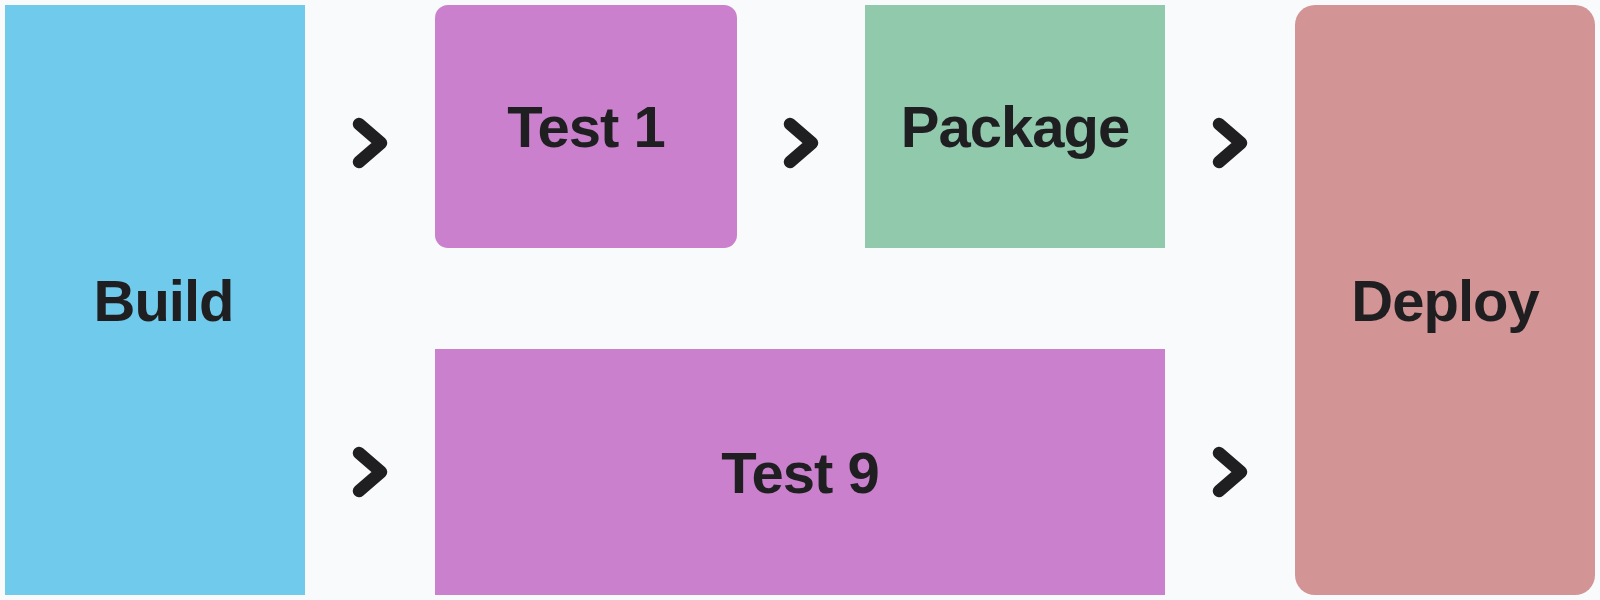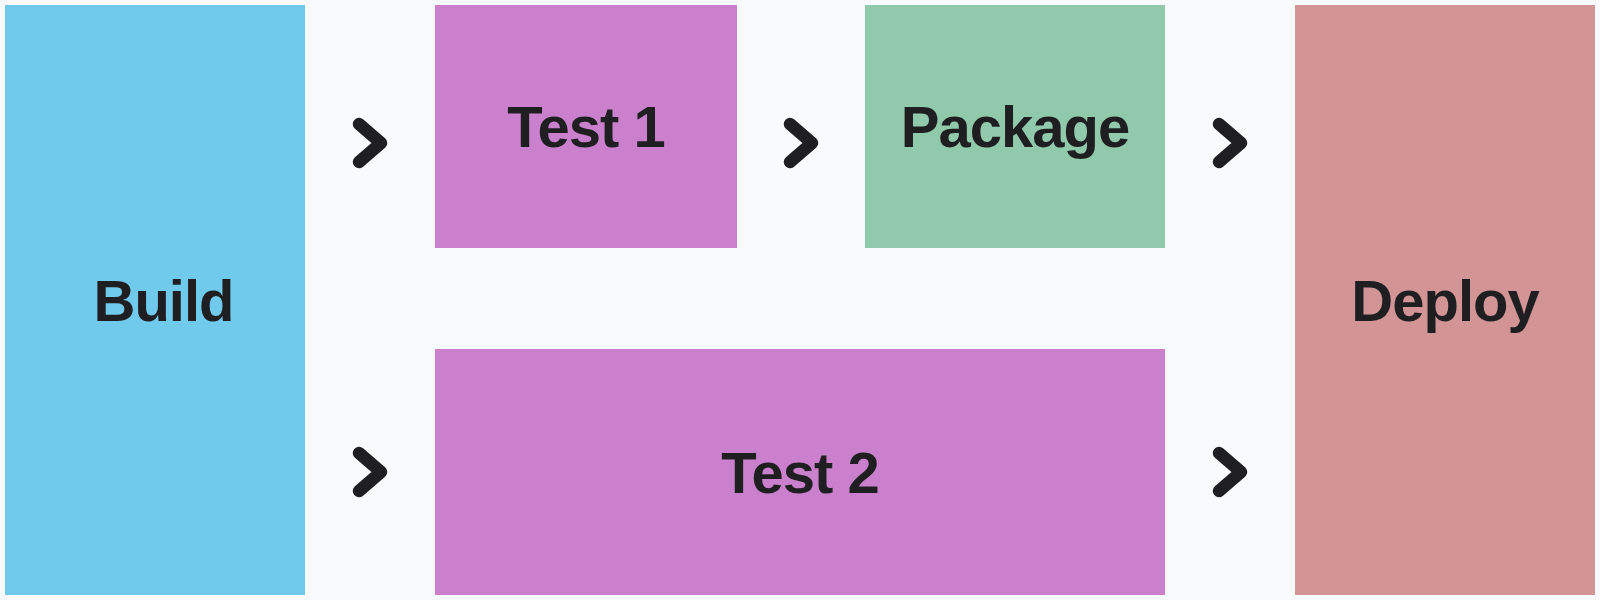--- a/index.html
+++ b/index.html
@@ -28,24 +28,24 @@
     display: flex;
     align-items: center;
     justify-content: center;
     color: #1f1f22;
     font-size: 58px;
     font-weight: 700;
     letter-spacing: -1px;
     white-space: nowrap;
   }
   .stage-build   { grid-column: 1; grid-row: 1 / span 3; }
-  .stage-test1   { grid-column: 3; grid-row: 1; }
+  .stage-test1   { grid-column: 3; grid-row: 1; border-radius: 13px; }
   .stage-package { grid-column: 5; grid-row: 1; }
   .stage-test2   { grid-column: 3 / span 3; grid-row: 3; }
-  .stage-deploy  { grid-column: 7; grid-row: 1 / span 3; }
+  .stage-deploy  { grid-column: 7; grid-row: 1 / span 3; border-radius: 20px; }
   .connector {
     display: flex;
     align-items: center;
     justify-content: center;
   }
   .conn-1 { grid-column: 2; grid-row: 1; }
   .conn-2 { grid-column: 4; grid-row: 1; }
   .conn-3 { grid-column: 6; grid-row: 1; }
   .conn-4 { grid-column: 2; grid-row: 3; }
   .conn-5 { grid-column: 6; grid-row: 3; }
@@ -103,21 +103,21 @@
       <span>Deploy</span>
     </div>
 
     <div class="connector conn-4">
       <svg class="chevron" viewBox="0 0 38 52">
         <polyline points="8,7 30,26 8,45"></polyline>
       </svg>
     </div>
 
     <div class="stage stage-test2" style="background-color: rgb(202, 128, 204);">
-      <span>Test 2</span>
+      <span>Test 9</span>
     </div>
 
     <div class="connector conn-5">
       <svg class="chevron" viewBox="0 0 38 52">
         <polyline points="8,7 30,26 8,45"></polyline>
       </svg>
     </div>
 
   </div>
 </div>

